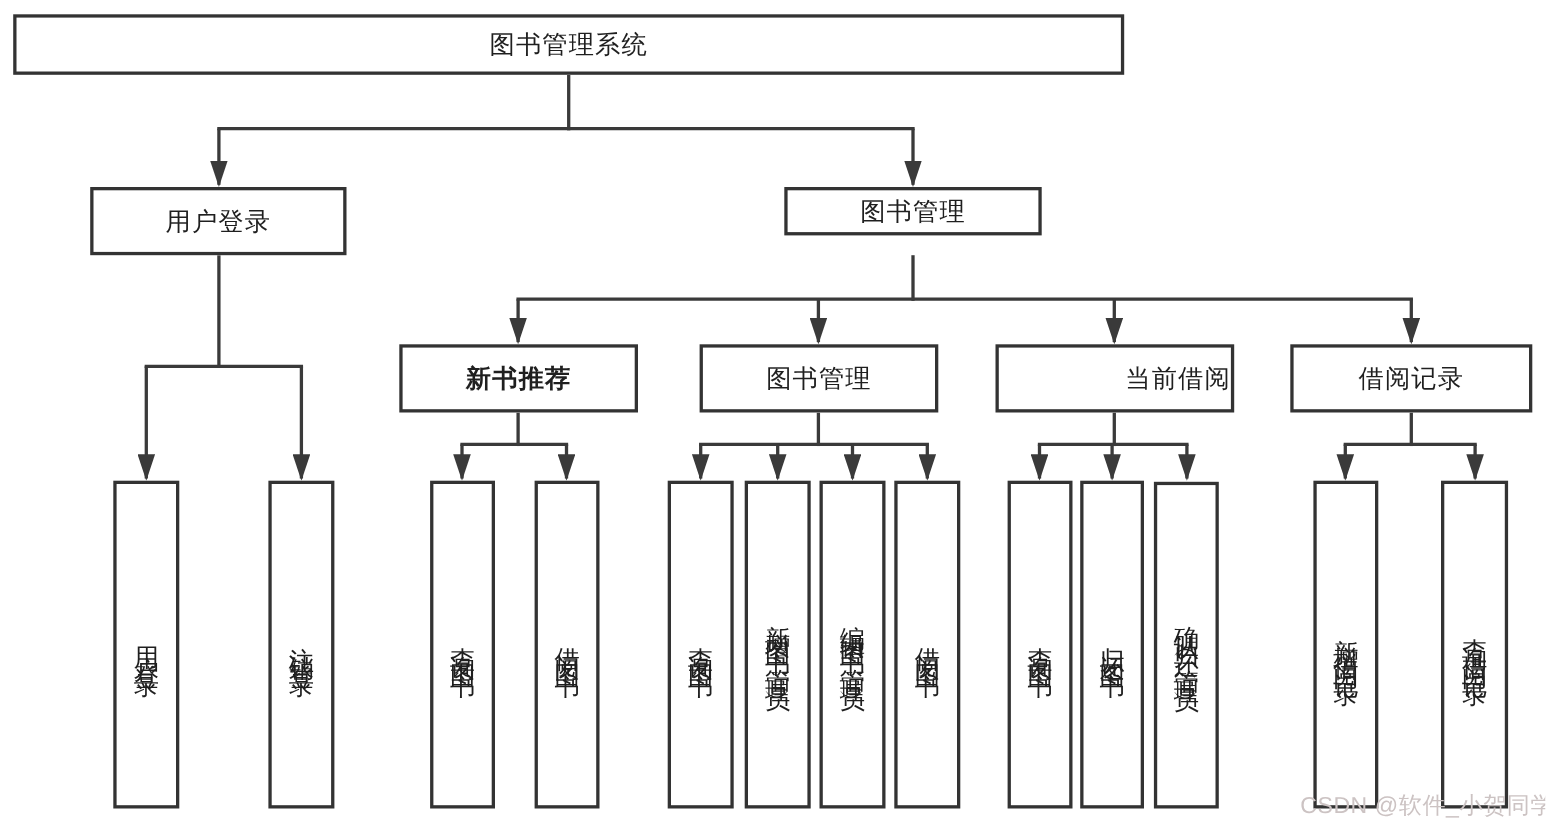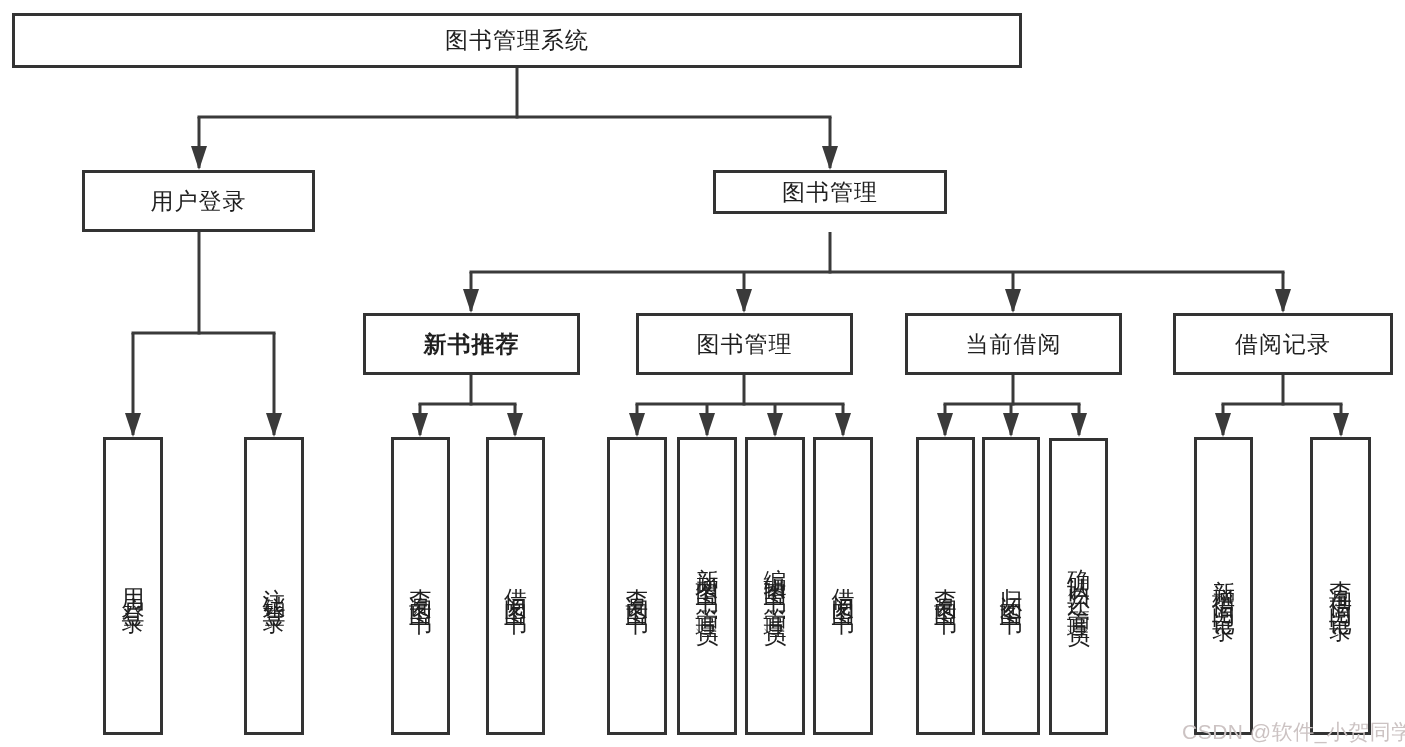--- a/index.html
+++ b/index.html
@@ -120,21 +120,21 @@
   <div class="node" style="left:713px; top:170px; width:234px; height:44px;">
     <span class="label">图书管理</span>
   </div>
 
   <div class="node" style="left:363px; top:313px; width:217px; height:62px;font-weight:bold;">
     <span class="label">新书推荐</span>
   </div>
   <div class="node" style="left:636px; top:313px; width:217px; height:62px;">
     <span class="label">图书管理</span>
   </div>
-  <div class="node" style="left:905px; top:313px; width:217px; height:62px;">
+  <div class="node" style="left:905px; top:313px; width:217px; height:62px;justify-content:flex-end;">
     <span class="label">当前借阅</span>
   </div>
   <div class="node" style="left:1173px; top:313px; width:220px; height:62px;">
     <span class="label">借阅记录</span>
   </div>
 
   <div class="node v" style="left:103px; top:437px; width:60px; height:298px;">
     <span class="label">用户登录</span>
   </div>
   <div class="node v" style="left:244px; top:437px; width:60px; height:298px;">

